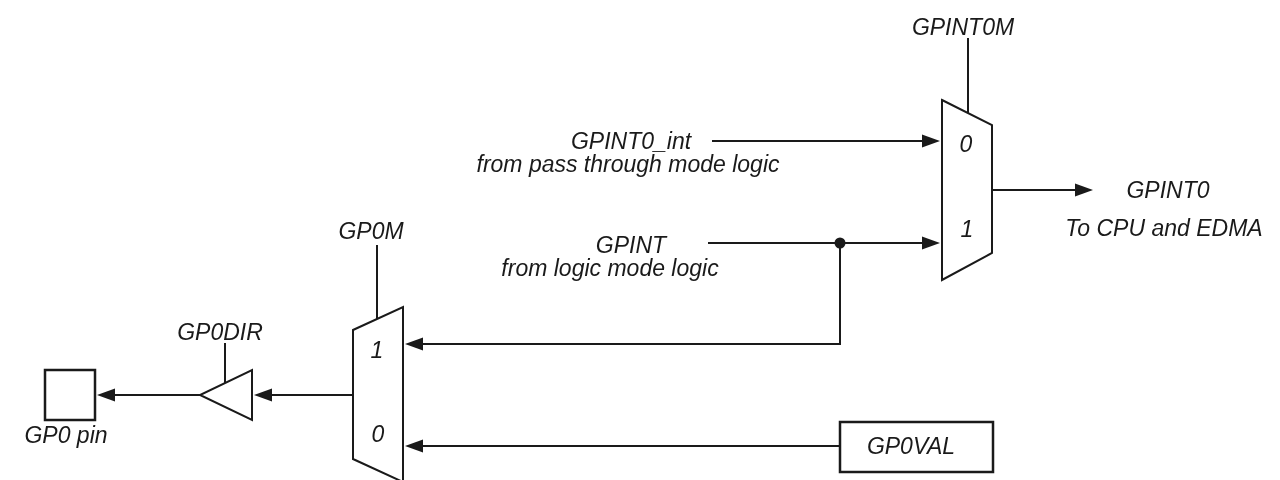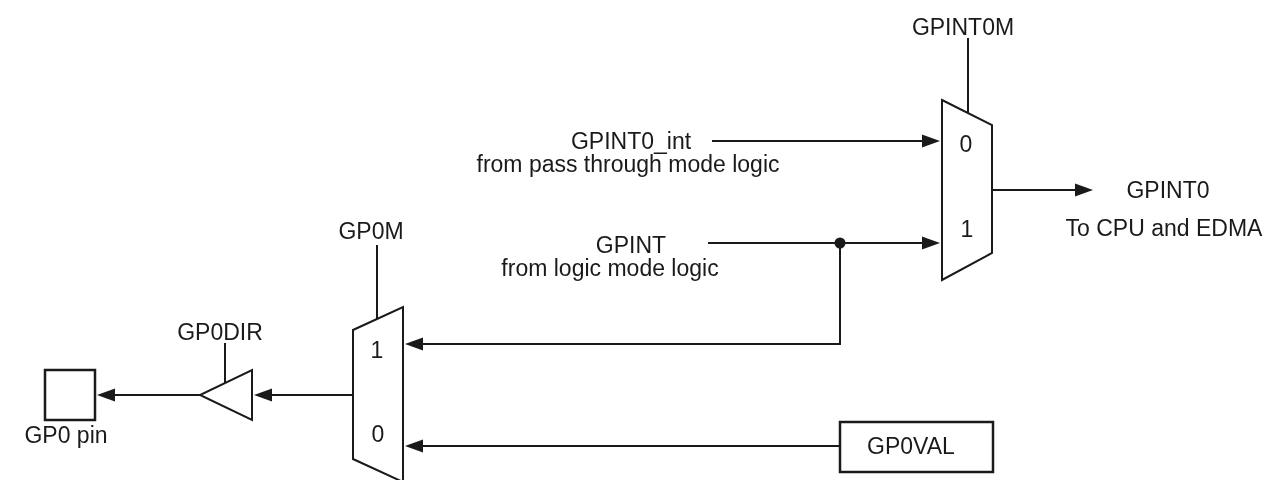--- a/index.html
+++ b/index.html
@@ -7,20 +7,21 @@
     padding: 0;
     background: #ffffff;
   }
   #stage {
     position: relative;
     width: 1280px;
     height: 480px;
     background: #ffffff;
     overflow: hidden;
     font-family: "Liberation Sans", "DejaVu Sans", sans-serif;
+    font-style: italic;
   }
   svg {
     display: block;
   }
   .wire {
     stroke: #1a1a1a;
     stroke-width: 2;
     fill: none;
   }
   .shape {

